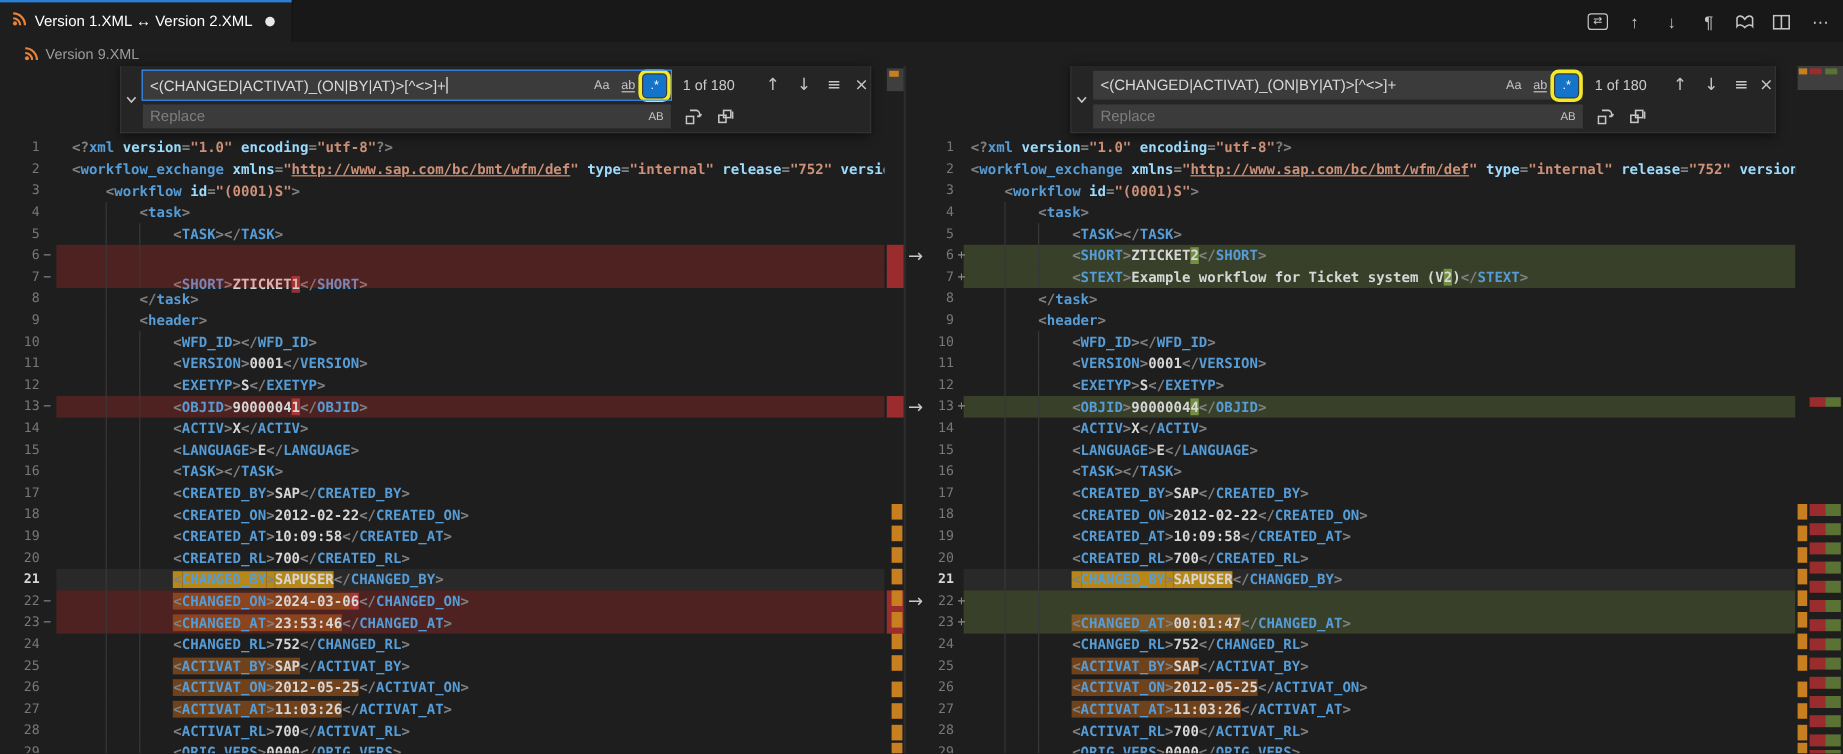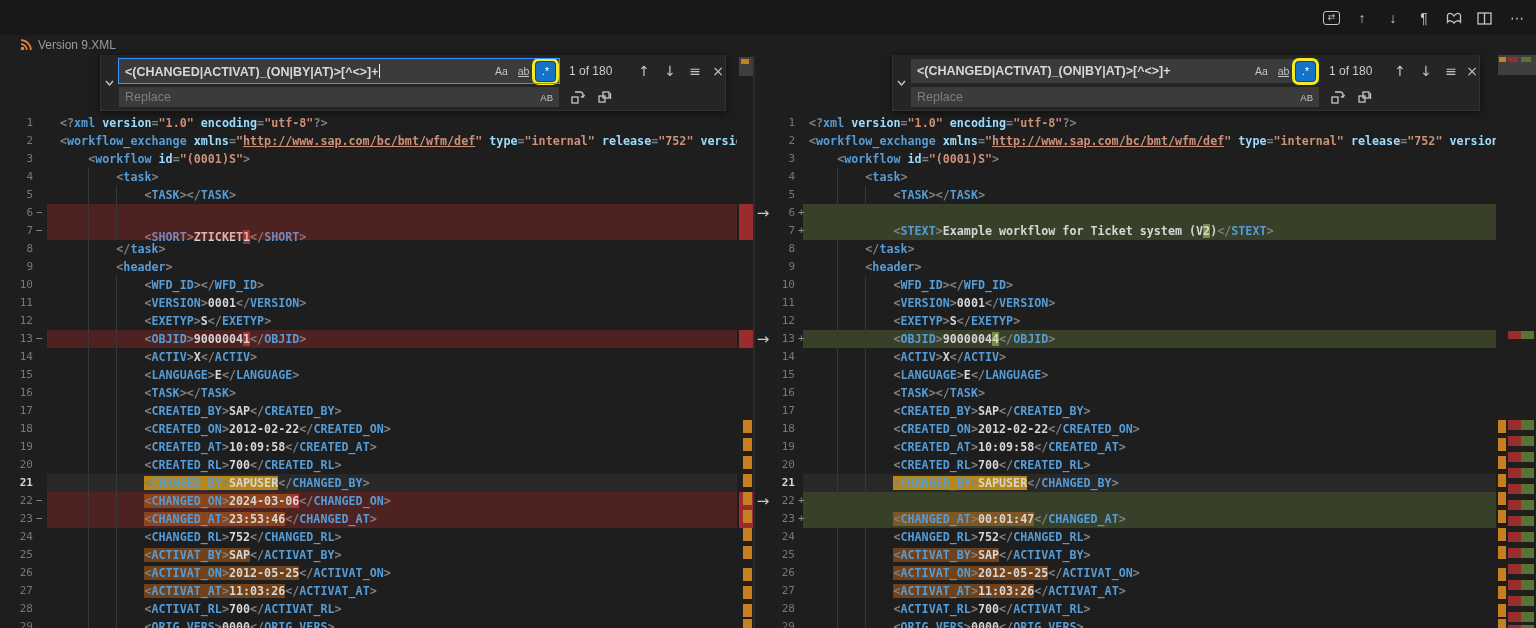--- a/index.html
+++ b/index.html
@@ -71,21 +71,21 @@
   .mark { position:absolute; }
   .slider { position:absolute; background:rgba(125,125,125,0.35); left:0; width:100%; }
 
   
   .findw { position:absolute; top:55px; height:56px; background:#252526; border:1px solid #323232;
            border-top:none; box-shadow:0 2px 8px rgba(0,0,0,0.55); }
   .fw-chevron { position:absolute; left:0; top:0; width:16px; height:100%; display:flex;
                 align-items:center; justify-content:center; cursor:pointer; }
   .finput { position:absolute; height:24px; top:4px; background:#3b3b3c; display:flex; align-items:center; }
   .finput.focused { outline:1px solid #3794ff; }
-  .ftext { font-size:12.5px; color:#d8d8d8; padding-left:6px; white-space:pre; overflow:hidden; flex:1;font-weight:bold; }
+  .ftext { font-size:12.5px; color:#d8d8d8; padding-left:6px; white-space:pre; overflow:hidden; flex:1; }
   .caret { display:inline-block; width:1px; height:14px; background:#f0f0f0; vertical-align:-2px; }
   .fopts { display:flex; gap:3px; padding-right:4px; }
   .fopt { min-width:19px; height:19px; border-radius:3px; color:#c5c5c5; font-size:10.5px;
           display:flex; align-items:center; justify-content:center; cursor:pointer; }
   .fopt .ul { border-bottom:1px solid #c5c5c5; line-height:10px; }
   .fopt.on { background:#1374c9; color:#ffffff; }
   .fopt.annotated { outline:3px solid #f3e928; outline-offset:1px; }
   .fcount { position:absolute; top:4px; height:24px; line-height:24px; font-size:12px; color:#cccccc; white-space:nowrap; }
   .fbtn { position:absolute; top:4px; width:22px; height:24px; line-height:24px; text-align:center;
           color:#c5c5c5; font-size:14px; cursor:pointer; font-family:"DejaVu Sans", sans-serif; }
@@ -95,20 +95,29 @@
   .ricon { position:absolute; top:33px; width:20px; height:18px; cursor:pointer; display:flex;
            align-items:center; justify-content:center; }
   svg.ic { display:block; }
 </style>
 </head>
 <body>
 
 <div id="stage">
 
   <div id="tabbar">
+      <div class="tab active">
+        <span><svg width="12" height="12" viewBox="0 0 12 12">
+            <circle cx="2.5" cy="9.5" r="1.7" fill="#e8833a"></circle>
+            <path d="M1 5.2 A5.8 5.8 0 0 1 6.8 11" fill="none" stroke="#e8833a" stroke-width="1.8"></path>
+            <path d="M1 1.2 A9.8 9.8 0 0 1 10.8 11" fill="none" stroke="#e8833a" stroke-width="1.8"></path>
+          </svg></span>
+        <span class="tlabel">Version 1.XML ↔ Version 2.XML</span>
+        <span class="dot"></span>
+      </div>
     </div>
   <div id="editor-actions">
     <span class="eicon boxed">⇄</span>
     <span class="eicon">↑</span>
     <span class="eicon">↓</span>
     <span class="eicon">¶</span>
     <span class="eicon">
       <svg class="ic" width="16" height="14" viewBox="0 0 16 14">
           <path d="M1.5 4 C3 1.5 6 2 8 5 C10 2 13 1.5 14.5 4 L14.5 11 C13 9 10 9.5 8 12 C6 9.5 3 9 1.5 11 Z" fill="none" stroke="#c5c5c5" stroke-width="1.3"></path>
         </svg>
@@ -334,20 +343,21 @@
         <span class="guide" style="left: 82px;"></span>
         <span class="guide" style="left: 110px;"></span>
         <div class="code" style="left: 54px; width: 687px;">            <span class="tk-p">&lt;</span><span class="tk-t">TASK</span><span class="tk-p">&gt;&lt;/</span><span class="tk-t">TASK</span><span class="tk-p">&gt;</span></div>
       </div>
       <div class="crow" style="top: 149px;">
         <span class="ln" style="left: 0px; width: 40px;">6</span>
         <span class="sign" style="left: 43px;">+</span>
         <div class="linebg add" style="left: 48px; width: 693px;"></div>
         <span class="guide" style="left: 82px;"></span>
         <span class="guide" style="left: 110px;"></span>
+        <div class="code" style="left: 54px; width: 687px;">            <span class="tk-p">&lt;</span><span class="tk-t">SHORT</span><span class="tk-p">&gt;</span><span class="tk-v">ZTICKET</span><span class="tk-v h-ca">2</span><span class="tk-p">&lt;/</span><span class="tk-t">SHORT</span><span class="tk-p">&gt;</span></div>
       </div>
       <div class="crow" style="top: 167px;">
         <span class="ln" style="left: 0px; width: 40px;">7</span>
         <span class="sign" style="left: 43px;">+</span>
         <div class="linebg add" style="left: 48px; width: 693px;"></div>
         <span class="guide" style="left: 82px;"></span>
         <span class="guide" style="left: 110px;"></span>
         <div class="code" style="left: 54px; width: 687px;">            <span class="tk-p">&lt;</span><span class="tk-t">STEXT</span><span class="tk-p">&gt;</span><span class="tk-v">Example workflow for Ticket system (V</span><span class="tk-v h-ca">2</span><span class="tk-v">)</span><span class="tk-p">&lt;/</span><span class="tk-t">STEXT</span><span class="tk-p">&gt;</span></div>
       </div>
       <div class="crow" style="top: 185px;">

